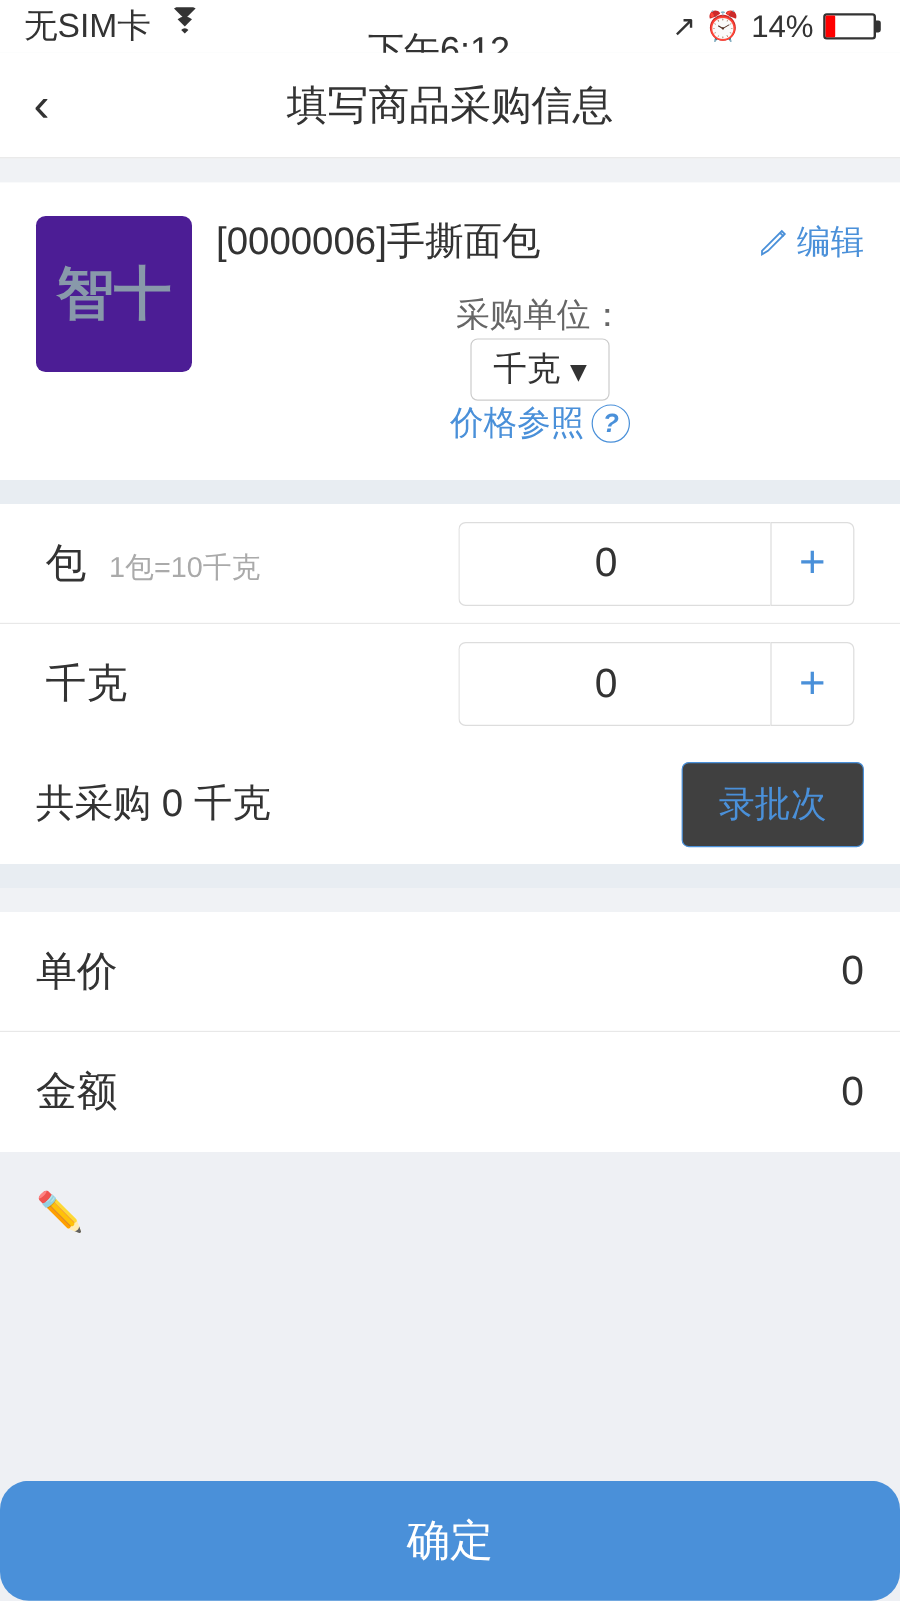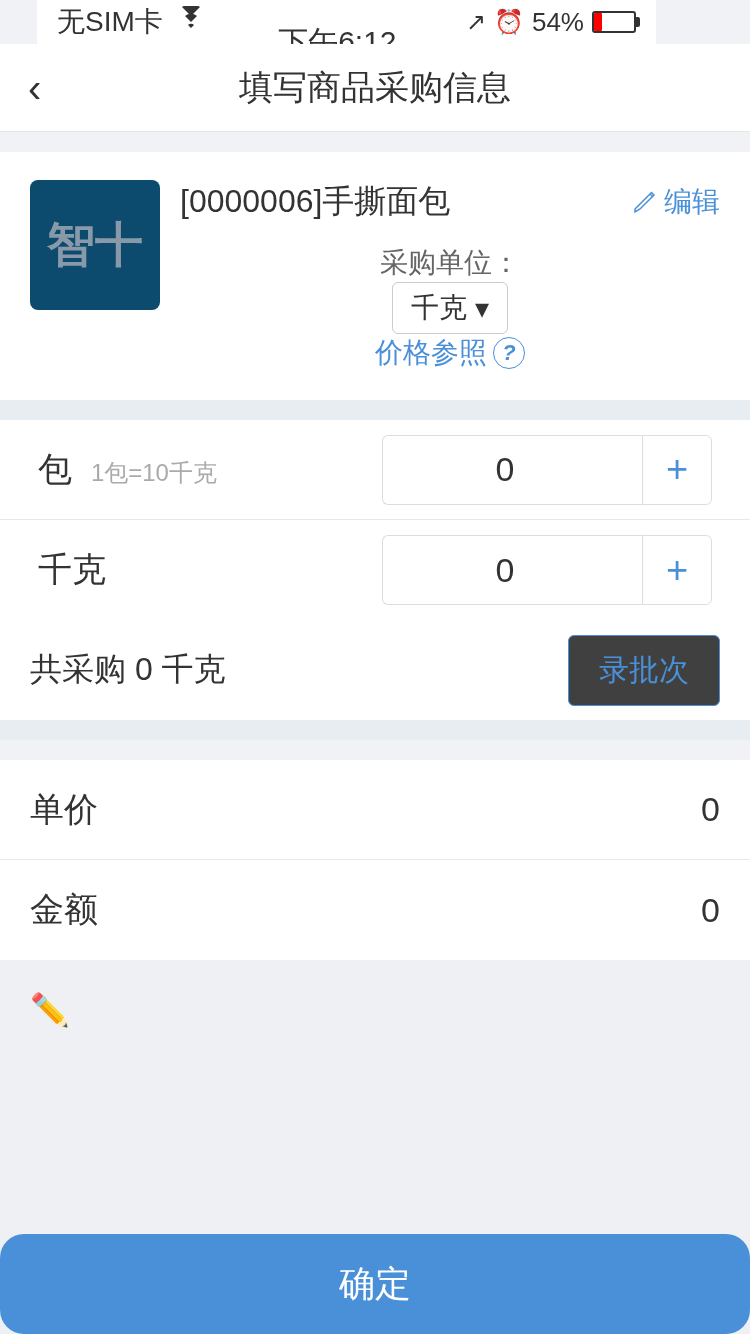--- a/index.html
+++ b/index.html
@@ -8,30 +8,29 @@
       width: 750px;
       min-height: 1334px;
       font-family: -apple-system, "PingFang SC", "Helvetica Neue", Arial, sans-serif;
       background: #f0f2f5;
       font-size: 32px;
       color: #333;
     }
 
     
     .status-bar {
-      width: 619px;
+      width: 750px;
       height: 44px;
       background: #fff;
       display: flex;
       align-items: center;
       justify-content: space-between;
       padding: 0 20px;
       font-size: 28px;
       font-weight: 500;
-      margin-left: 37px;
     }
     .status-left {
       display: flex;
       align-items: center;
       gap: 10px;
       font-size: 28px;
     }
     .status-center {
       font-size: 30px;
       font-weight: 500;
@@ -102,21 +101,21 @@
       background: #fff;
       padding: 28px 30px;
       display: flex;
       align-items: flex-start;
       gap: 20px;
       margin-top: 20px;
     }
     .product-image {
       width: 130px;
       height: 130px;
-      background: #0c4a6e;
+      background: #4c1d95;
       border-radius: 8px;
       display: flex;
       align-items: center;
       justify-content: center;
       flex-shrink: 0;
       text-align: center;
     }
     .product-image-inner {
       font-size: 48px;
       color: #8899aa;
@@ -354,21 +353,21 @@
         <path d="M18 10l9-9A16 16 0 0 0 9 1l9 9z" fill="#333"></path>
       </svg>
     </span>
   </div>
   <div style="position:relative; flex:1; display:flex; justify-content:center;">
     <span class="status-center">下午6:12</span>
   </div>
   <div class="status-right">
     <span style="font-size:24px;">↗</span>
     <span style="font-size:24px;">⏰</span>
-    <span>54%</span>
+    <span>14%</span>
     <div class="battery-bar">
       <div class="battery-fill"></div>
     </div>
   </div>
 </div>
 
 <div class="nav-bar">
   <span class="nav-back">‹</span>
   <span class="nav-title">填写商品采购信息</span>
 </div>

